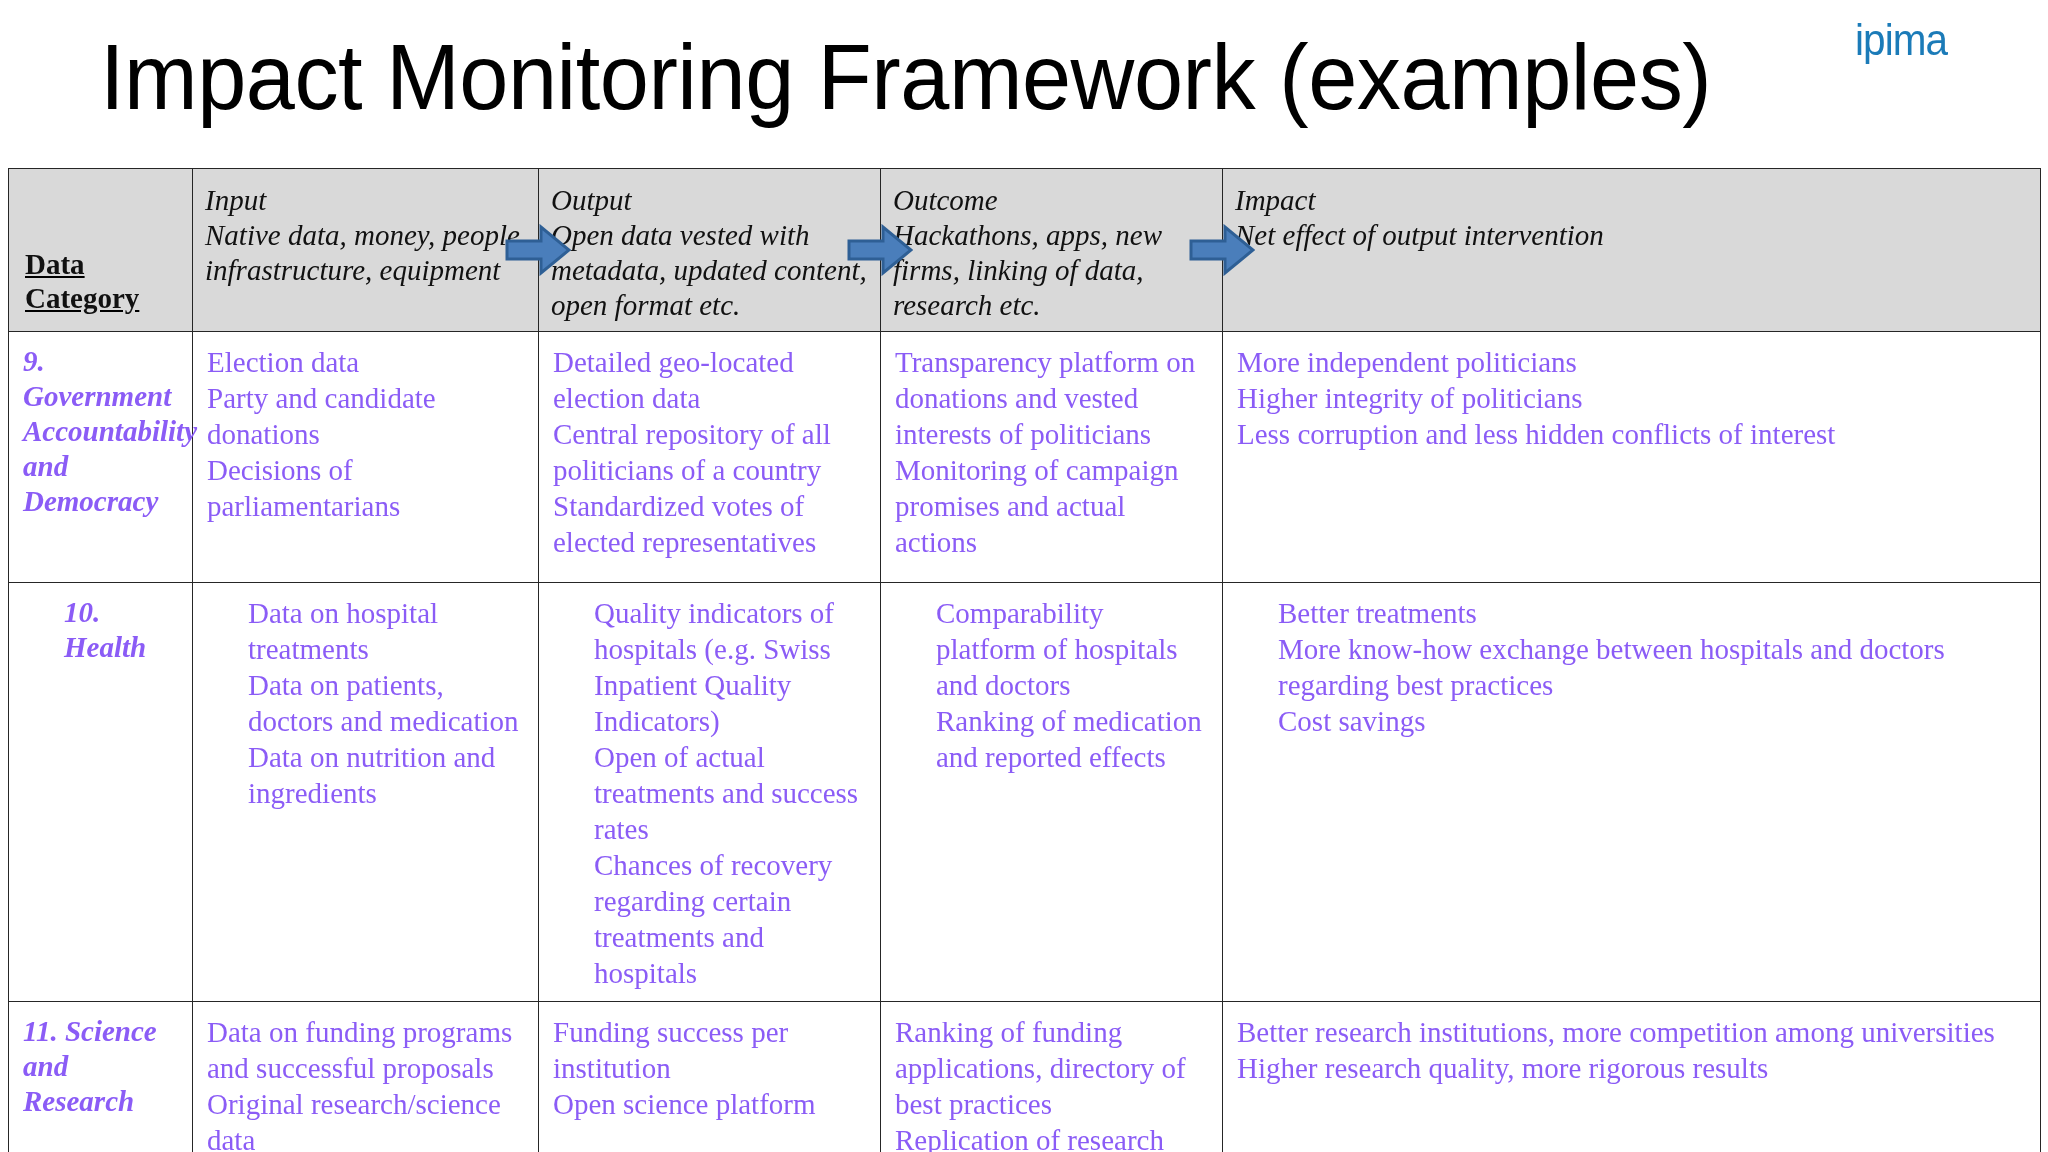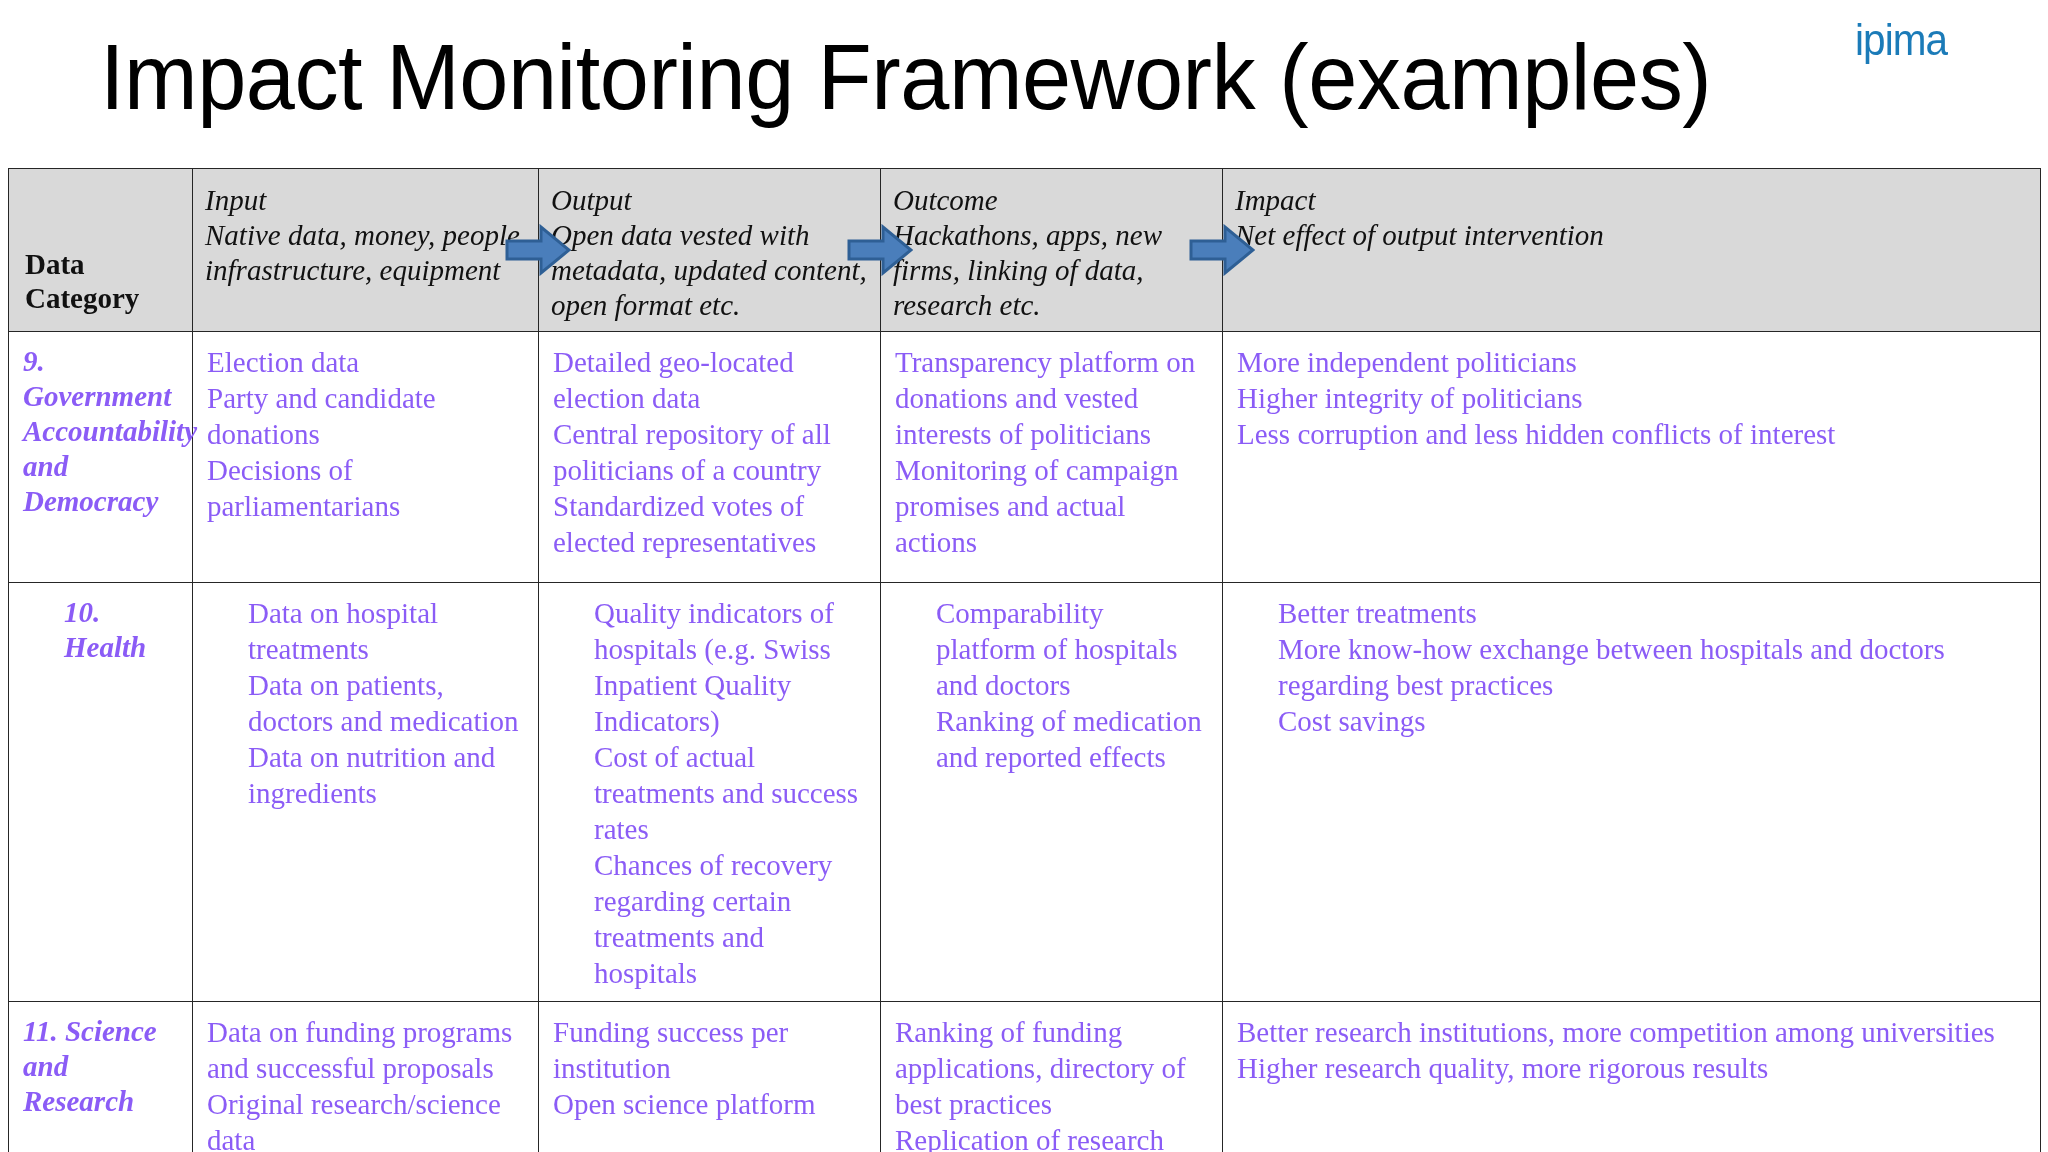--- a/index.html
+++ b/index.html
@@ -151,21 +151,21 @@
       <colgroup>
         <col class="c0">
           <col class="c1">
           <col class="c2">
           <col class="c3">
           <col class="c4">
       </colgroup>
       <tbody>
 
       <tr class="headrow">
-        <td class="cat" style="background: rgb(217, 217, 217);">
+        <td class="cat" style="background: rgb(217, 217, 217); text-decoration: underline;">
           <div class="catlabel">Data Category</div>
         </td>
 
         <td style="background: rgb(217, 217, 217);">
           <div class="hcell">
             <div class="hname">Input</div>
             <div class="hdesc">Native data, money, people, infrastructure, equipment</div>
           </div>
           <svg class="arrow" viewBox="0 0 66 52">
             <polygon points="2,17 36,17 36,3 64,26 36,49 36,35 2,35" fill="#4a7ebb" stroke="#2e5f95" stroke-width="3"></polygon>
@@ -240,21 +240,21 @@
         <td>
           <div class="cell">
                 <p>Data on hospital treatments</p>
                 <p>Data on patients, doctors and medication</p>
                 <p>Data on nutrition and ingredients</p>
               </div>
         </td>
         <td>
           <div class="cell">
                 <p>Quality indicators of hospitals (e.g. Swiss Inpatient Quality Indicators)</p>
-                <p>Cost of actual treatments and success rates</p>
+                <p>Open of actual treatments and success rates</p>
                 <p>Chances of recovery regarding certain treatments and hospitals</p>
               </div>
         </td>
         <td>
           <div class="cell">
                 <p>Comparability platform of hospitals and doctors</p>
                 <p>Ranking of medication and reported effects</p>
               </div>
         </td>
         <td>

